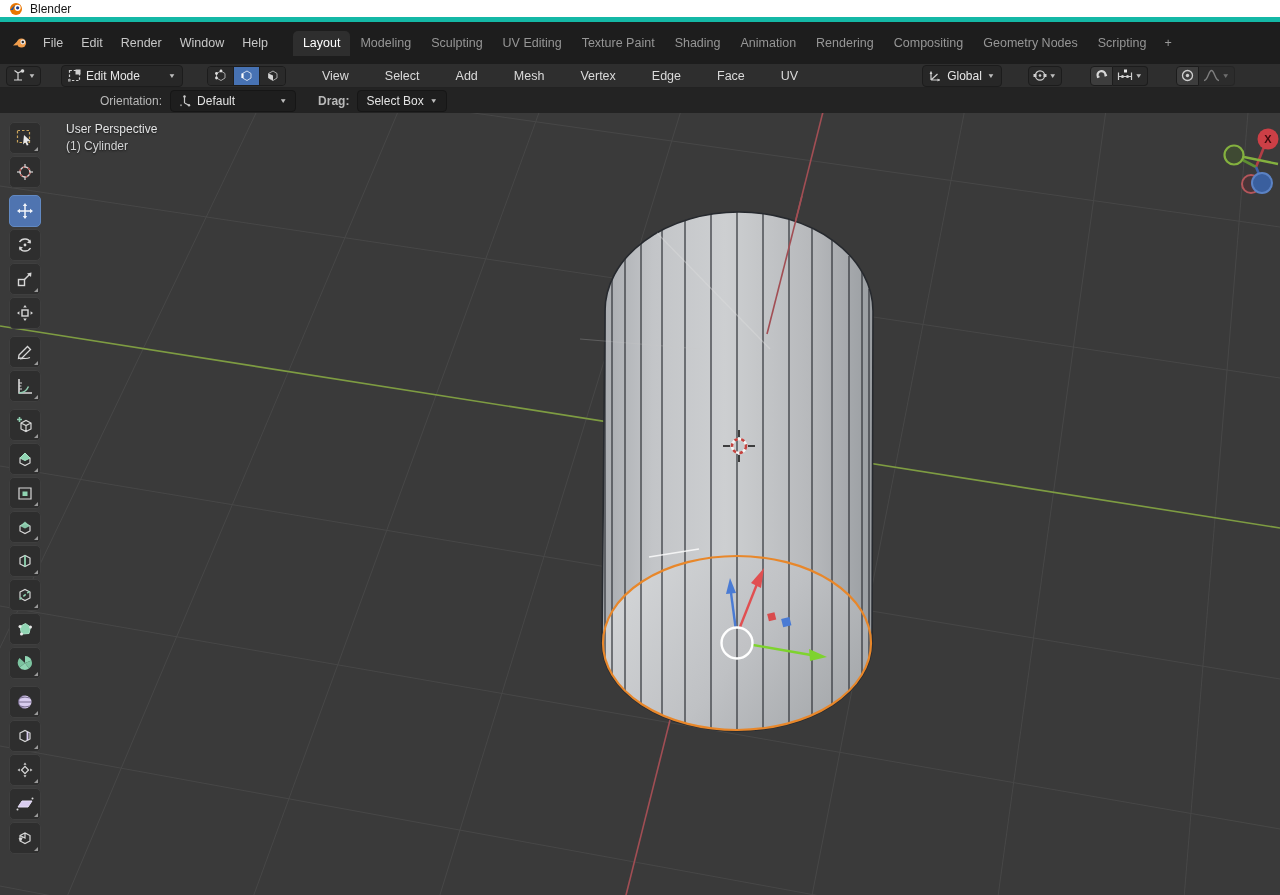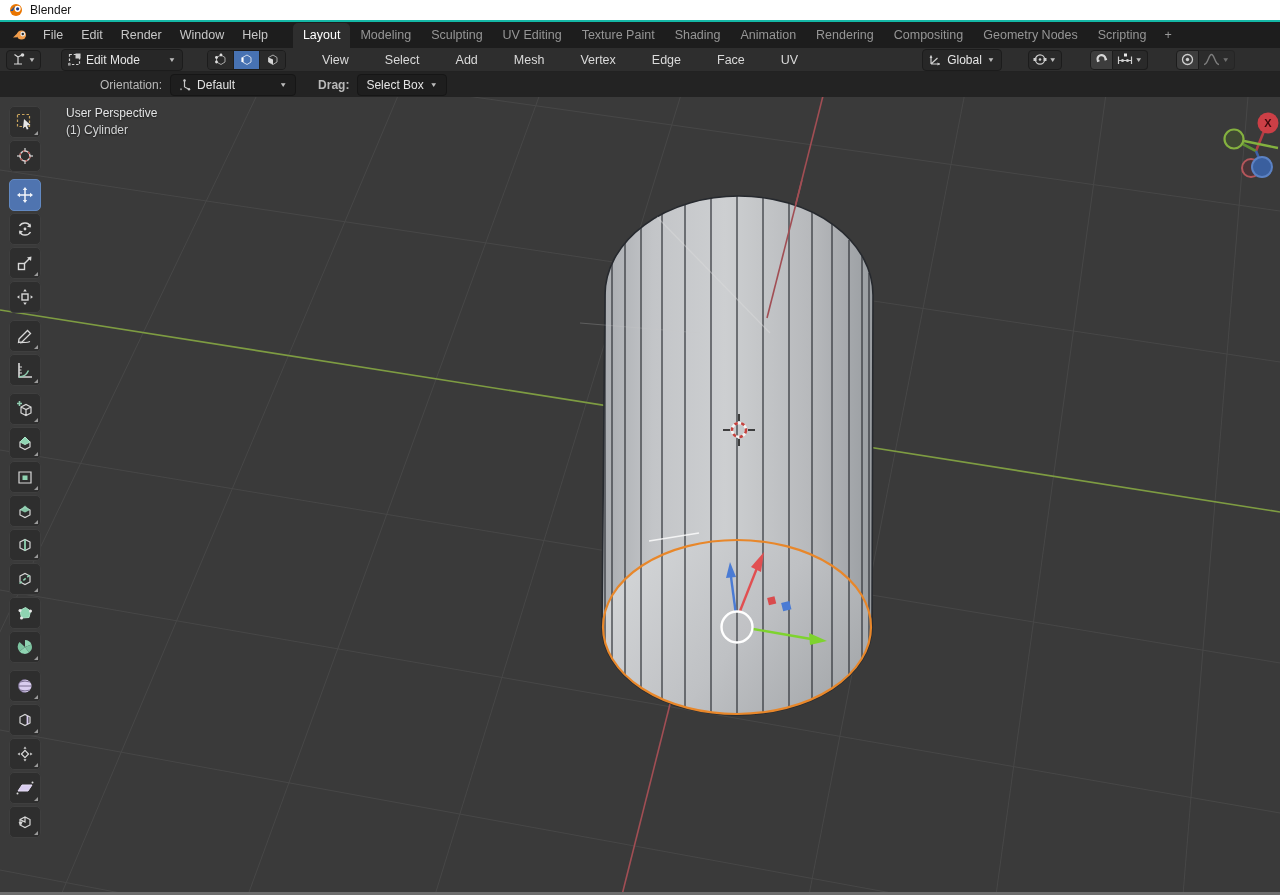--- a/index.html
+++ b/index.html
@@ -2,24 +2,24 @@
 <html><head>
 <meta charset="utf-8">
 <style>
   html,body{margin:0;padding:0;}
   body{width:1280px;height:895px;overflow:hidden;background:#3a3a3a;
        font-family:"Liberation Sans",sans-serif;-webkit-font-smoothing:antialiased;}
   #app{position:relative;width:1280px;height:895px;}
 
   
   .titlebar{height:22px;background:#ffffff;display:flex;align-items:center;
-            padding-left:9px;gap:7px;font-size:12px;color:#141414;border-bottom:2px solid #14b8a6;box-sizing:border-box;}
+            padding-left:9px;gap:7px;font-size:12px;color:#141414;border-bottom:5px solid #14b8a6;box-sizing:border-box;}
 
   
-  .topbar{height:26px;background:#1d1d1d;display:flex;align-items:center;padding:0 6px;}
+  .topbar{height:42px;background:#1d1d1d;display:flex;align-items:center;padding:0 6px;}
   .b-logo{width:20px;height:16px;display:flex;align-items:center;justify-content:center;margin:0 4px;}
   .menu-item{color:#c7c7c7;font-size:12.5px;padding:4px 9px;border-radius:3px;cursor:default;}
   .tabs{display:flex;margin-left:16px;align-items:flex-end;height:26px;}
   .tab{color:#969696;font-size:12.5px;padding:5px 10px 6px;border-radius:5px 5px 0 0;white-space:nowrap;}
   .tab.active{background:#2e2e2e;color:#ffffff;}
   .tab.addtab{color:#9a9a9a;padding:5px 8px 6px;}
 
   
   .header2{height:24px;background:#2e2e2e;display:flex;align-items:center;padding:0 6px;gap:20px;
            border-bottom:1px solid #222;box-sizing:border-box;}

